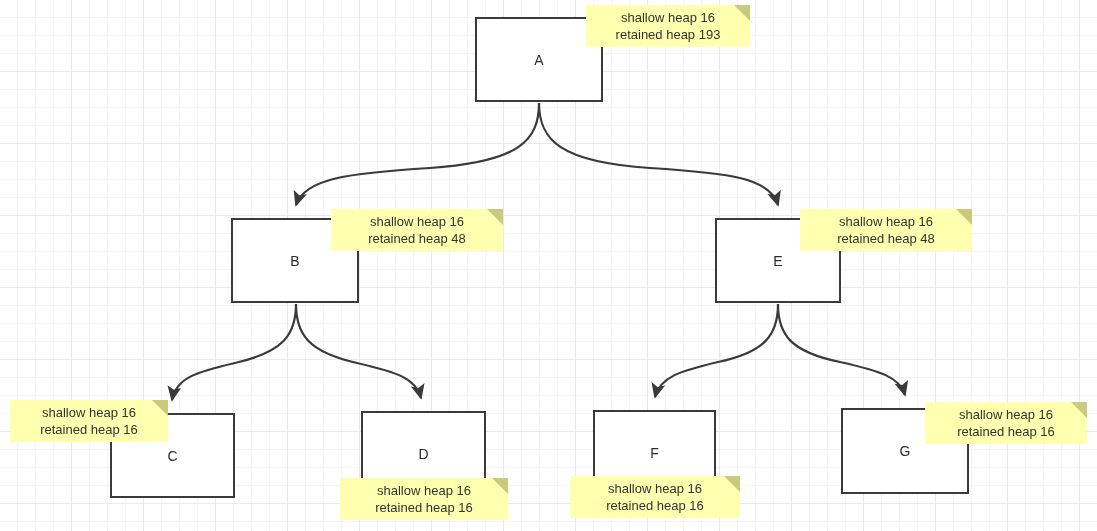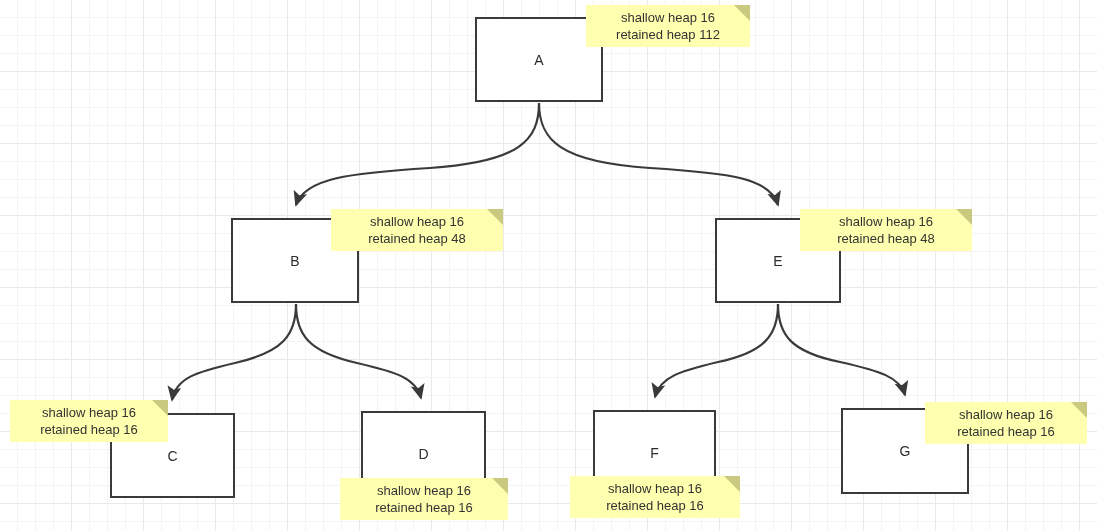--- a/index.html
+++ b/index.html
@@ -121,21 +121,21 @@
     <span class="node-label">F</span>
   </div>
 
   <div class="node" style="left:841px; top:408px; width:128px; height:86px;">
     <span class="node-label">G</span>
   </div>
 
   <div class="note" style="left:586px; top:5px; width:164px; height:42px;">
     <span class="fold"></span>
     <span class="note-line">shallow heap 16</span>
-    <span class="note-line">retained heap 112</span>
+    <span class="note-line">retained heap 193</span>
   </div>
 
   <div class="note" style="left:331px; top:209px; width:172px; height:42px;">
     <span class="fold"></span>
     <span class="note-line">shallow heap 16</span>
     <span class="note-line">retained heap 48</span>
   </div>
 
   <div class="note" style="left:800px; top:209px; width:172px; height:42px;">
     <span class="fold"></span>

